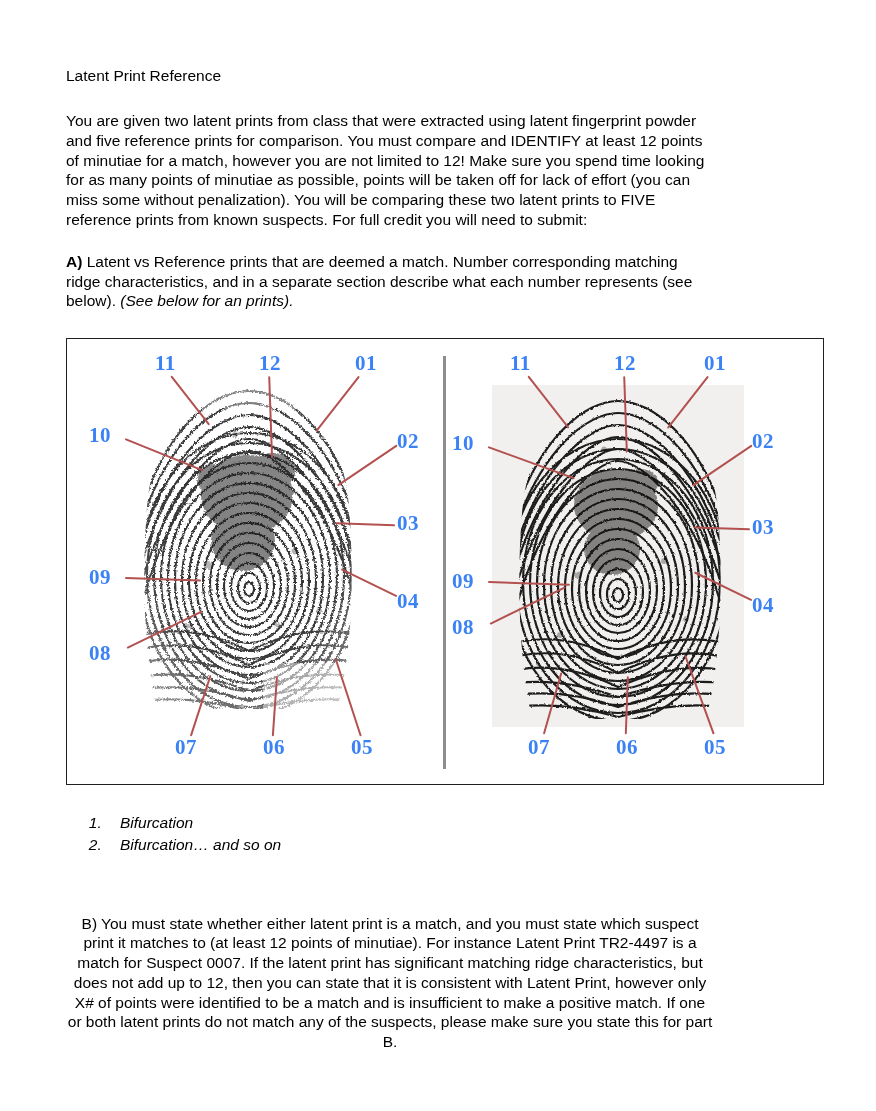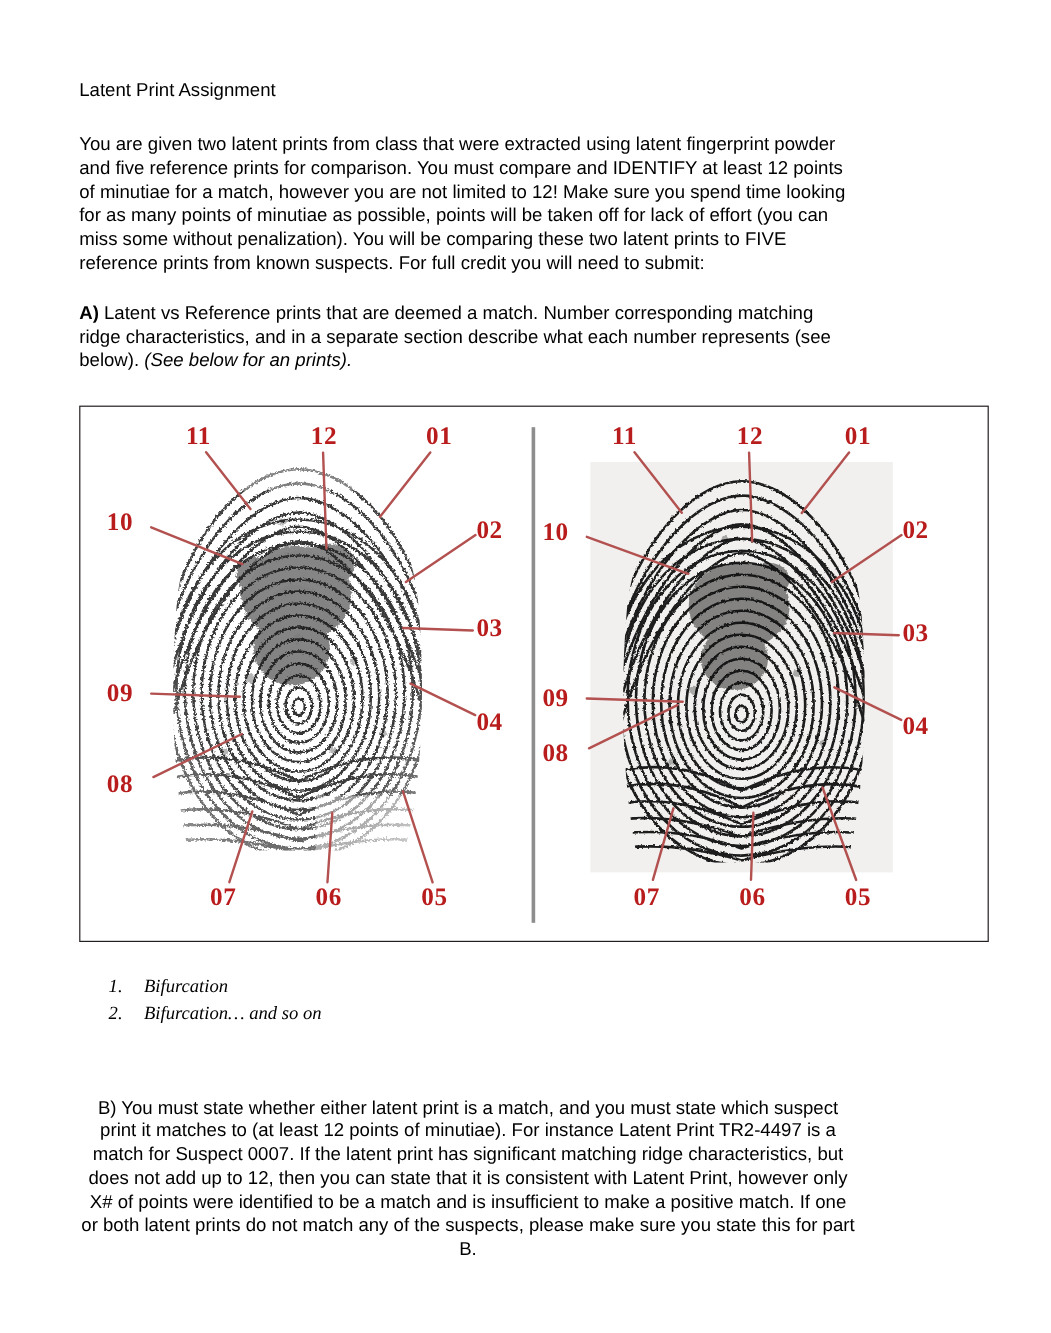--- a/index.html
+++ b/index.html
@@ -70,21 +70,21 @@
   }
   .print-half.left  { left: 0px;   width: 376px; }
   .print-half.right { left: 379px; width: 376px; }
 
   .label {
     position: absolute;
     font-family: "Liberation Serif", serif;
     font-weight: bold;
     font-size: 21px;
     line-height: 21px;
-    color: #b91c1c;
+    color: #3b82f6;
     letter-spacing: 0.5px;
     white-space: nowrap;
   }
   .pointer {
     position: absolute;
     background: #b2514f;
     transform-origin: 0 50%;
     height: 2.4px;
     border-radius: 1px;
   }
@@ -99,39 +99,39 @@
     position: absolute;
     left: 66px;
     top: 812px;
     margin: 0;
     padding: 0 0 0 40px;
     list-style: decimal;
     font-size: 15.5px;
     line-height: 22px;
     font-style: italic;
   }
-  .minutiae-list li { padding-left: 14px; font-family: Liberation Serif, serif; }
+  .minutiae-list li { padding-left: 14px; }
 
   .part-b {
     position: absolute;
     left: 66px;
     top: 898px;
     width: 648px;
     font-size: 15.5px;
     line-height: 19.8px;
     text-align: center;
   }
 </style>
 </head>
 <body>
 
 <div class="page">
   <div class="content">
 
-    <p class="doc-title">Latent Print Assignment</p>
+    <p class="doc-title">Latent Print Reference</p>
 
     <p class="para">You are given two latent prints from class that were extracted using latent fingerprint powder and five reference prints for comparison. You must compare and IDENTIFY at least 12 points of minutiae for a match, however you are not limited to 12! Make sure you spend time looking for as many points of minutiae as possible, points will be taken off for lack of effort (you can miss some without penalization). You will be comparing these two latent prints to FIVE reference prints from known suspects. For full credit you will need to submit:</p>
 
     <p class="para"><b>A)</b><span> Latent vs Reference prints that are deemed a match. Number corresponding matching ridge characteristics, and in a separate section describe what each number represents (see below). </span><i>(See below for an prints).</i></p>
 
   </div>
 
   <div class="figure-panel">
     <div class="divider"></div>
 

